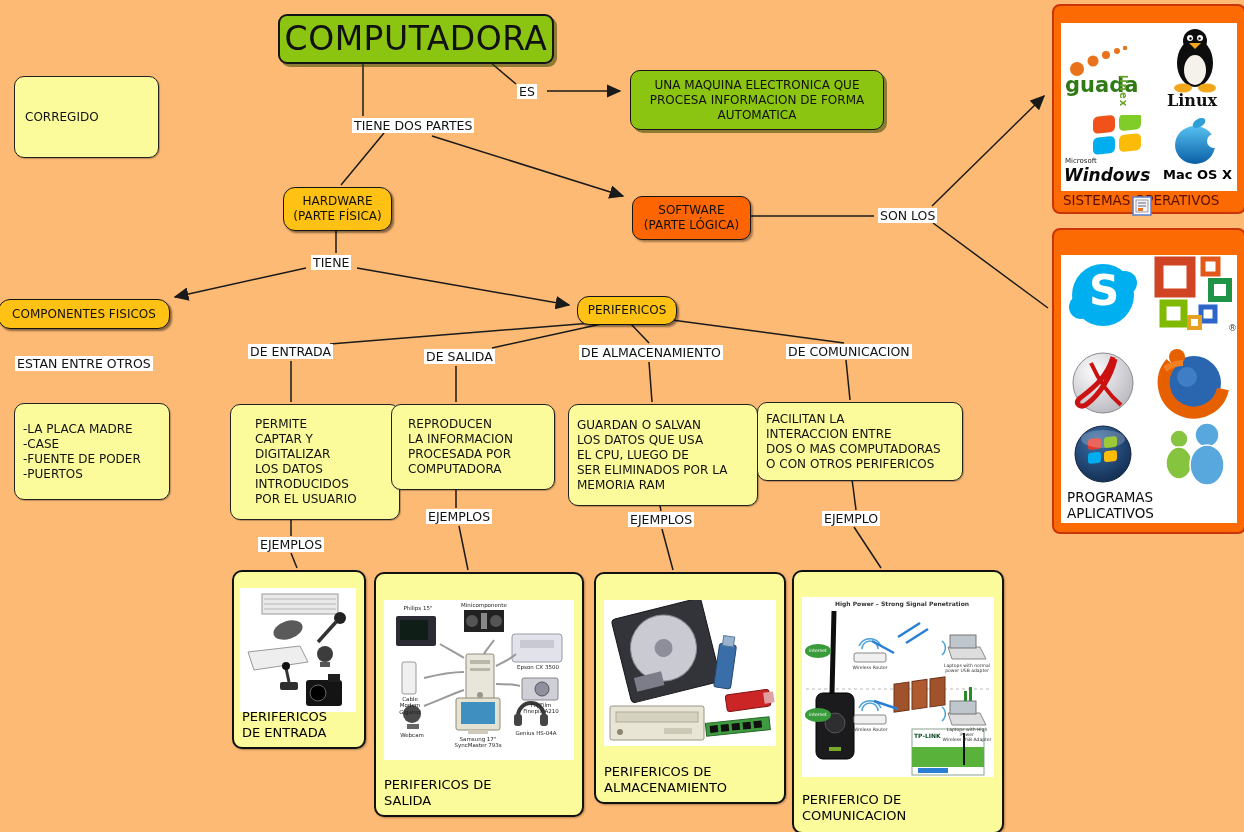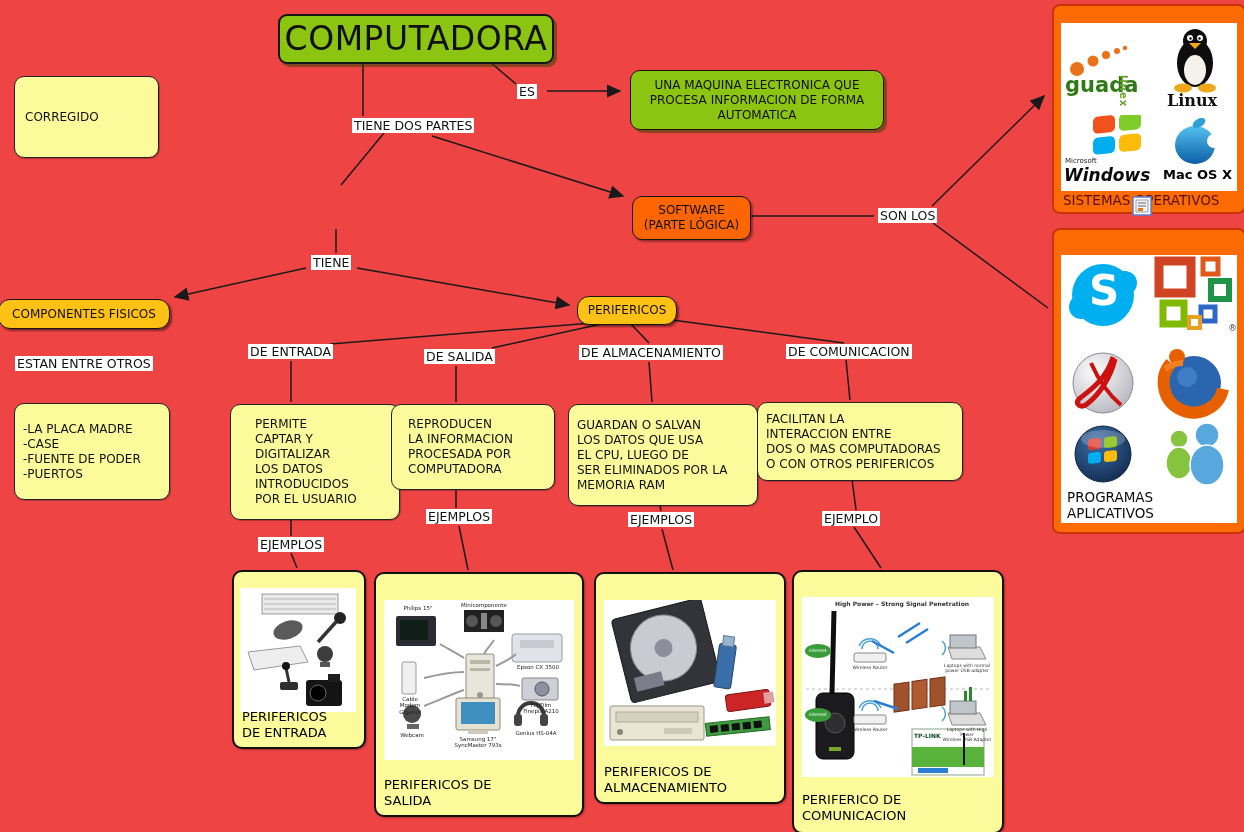--- a/index.html
+++ b/index.html
@@ -1,16 +1,16 @@
 <!DOCTYPE html>
 <html><head>
 <meta charset="utf-8">
 <style>
   html,body{margin:0;padding:0;background:#fff;}
-  .canvas{position:relative;width:1244px;height:832px;background:#ef4444;overflow:hidden;
+  .canvas{position:relative;width:1244px;height:832px;background:#fdba74;overflow:hidden;
           font-family:"DejaVu Sans","Liberation Sans",sans-serif;color:#111;}
   .wires{position:absolute;left:0;top:0;width:1244px;height:832px;pointer-events:none;}
   .node{position:absolute;display:flex;align-items:center;justify-content:center;
         text-align:center;white-space:pre-line;border:1.8px solid #151515;border-radius:10px;
         font-size:12px;line-height:1.25;}
   .green{background:#8CC412;box-shadow:3px 3px 0 rgba(50,70,0,.55);}
   .gold{background:#FFC113;box-shadow:2px 2px 2px rgba(0,0,0,.45);border-radius:12px;}
   .orangebox{background:#FD6502;box-shadow:2px 2px 2px rgba(0,0,0,.35);}
   .pale{background:#FBFB9C;border:1.5px solid #222;box-shadow:1px 1px 1px rgba(0,0,0,.25);}
   .leftalign{justify-content:flex-start;text-align:left;}
@@ -70,20 +70,22 @@
       <line x1="933" y1="223" x2="1048" y2="308"></line>
     </g>
   </svg>
 
   <div class="node green big" style="left:278px;top:14px;width:272px;height:46px;">COMPUTADORA</div>
 
   <div class="node pale leftalign" style="left:14px;top:76px;width:133px;height:80px;padding-left:10px;">CORREGIDO</div>
 
   <div class="node green" style="left:630px;top:70px;width:240px;height:54px;padding:2px 6px;">UNA MAQUINA ELECTRONICA QUE PROCESA INFORMACION DE FORMA AUTOMATICA</div>
 
+  <div class="node gold" style="left:283px;top:187px;width:107px;height:42px;">HARDWARE
+(PARTE FÍSICA)</div>
 
   <div class="node orangebox" style="left:632px;top:196px;width:117px;height:42px;">SOFTWARE
 (PARTE LÓGICA)</div>
 
   <div class="node gold" style="left:-2px;top:299px;width:170px;height:28px;">COMPONENTES FISICOS</div>
 
   <div class="node gold" style="left:577px;top:296px;width:98px;height:27px;">PERIFERICOS</div>
 
   <div class="node pale leftalign" style="left:14px;top:403px;width:138px;height:87px;padding:4px 8px;">-LA PLACA MADRE
 -CASE

